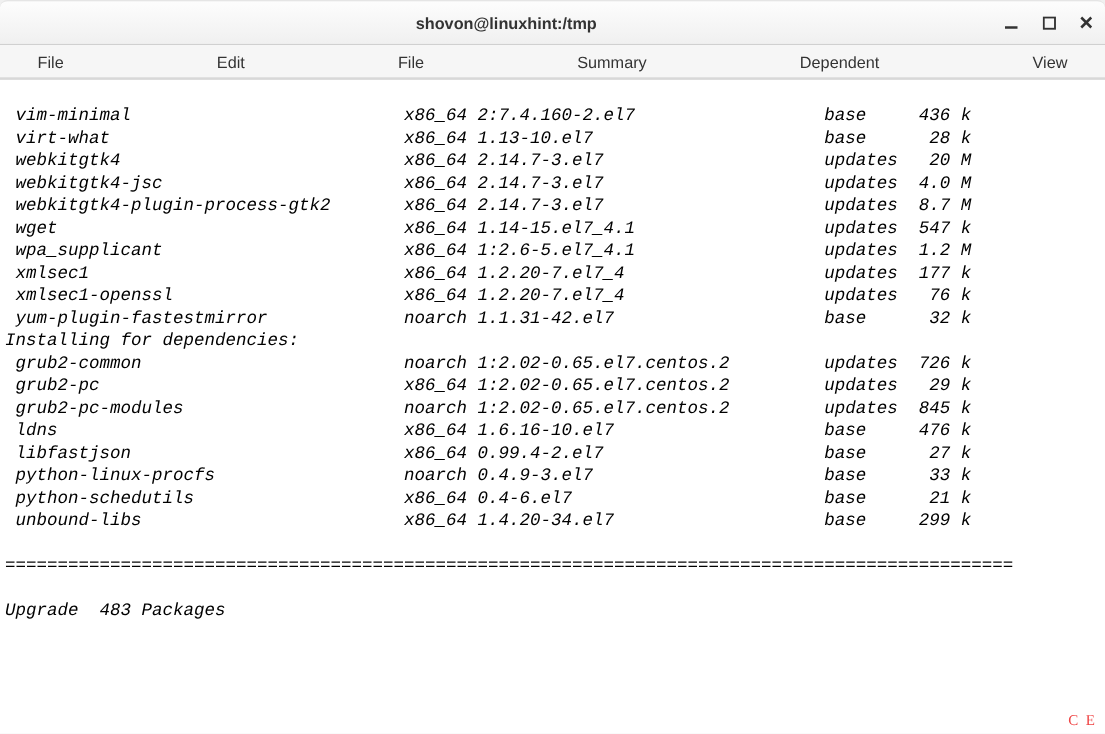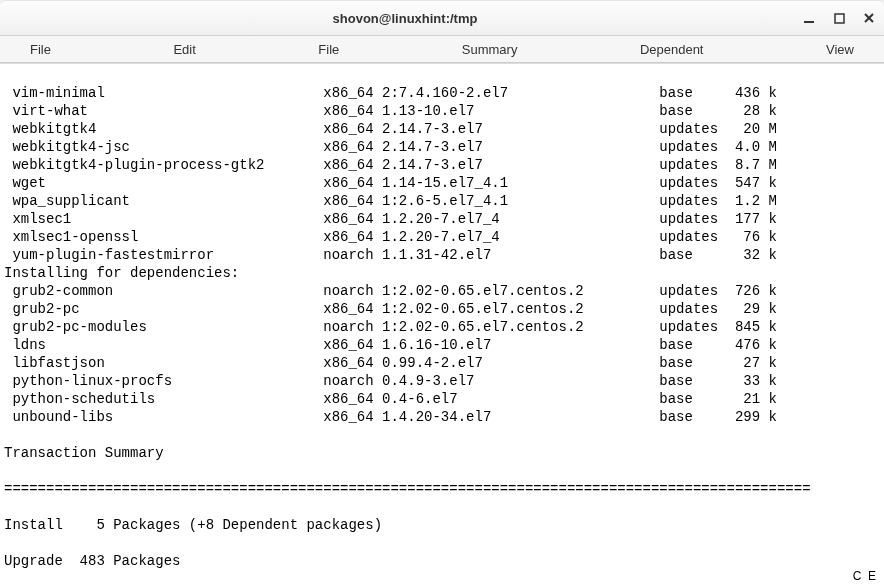--- a/index.html
+++ b/index.html
@@ -66,28 +66,28 @@
       background: #ffffff;
       font-family: "Liberation Mono", "DejaVu Sans Mono", monospace;
       font-size: 14px;
       line-height: 18px;
       color: #000;
       padding: 2px 4px;
       white-space: pre;
       overflow: hidden;
       position: relative;
     }
-    .pkg-row { display: block; }
+    .pkg-row { display: block; font-style: italic; }
     .statusbar {
       position: absolute;
       bottom: 2px;
       right: 8px;
       font-size: 12px;
-      color: #000000;
-      font-family: Liberation Sans, sans-serif;
+      color: #ef4444;
+      font-family: Liberation Serif, serif;
     }
   </style>
 </head>
 <body>
 
 <div class="titlebar">
   <span class="titlebar-title">shovon@linuxhint:/tmp</span>
   <div class="titlebar-controls">
     <span class="titlebar-btn">
       <svg width="12" height="12" viewBox="0 0 12 12">
@@ -112,21 +112,19 @@
   <span class="menu-item">File</span>
   <span class="menu-item">Edit</span>
   <span class="menu-item">File</span>
   <span class="menu-item">Summary</span>
   <span class="menu-item">Dependent</span>
   <span class="menu-item">View</span>
 </div>
 
 <div class="terminal">
 <div id="pkg-list"><span class="pkg-row"> vim-minimal                          x86_64 2:7.4.160-2.el7                  base     436 k</span><span class="pkg-row"> virt-what                            x86_64 1.13-10.el7                      base      28 k</span><span class="pkg-row"> webkitgtk4                           x86_64 2.14.7-3.el7                     updates   20 M</span><span class="pkg-row"> webkitgtk4-jsc                       x86_64 2.14.7-3.el7                     updates  4.0 M</span><span class="pkg-row"> webkitgtk4-plugin-process-gtk2       x86_64 2.14.7-3.el7                     updates  8.7 M</span><span class="pkg-row"> wget                                 x86_64 1.14-15.el7_4.1                  updates  547 k</span><span class="pkg-row"> wpa_supplicant                       x86_64 1:2.6-5.el7_4.1                  updates  1.2 M</span><span class="pkg-row"> xmlsec1                              x86_64 1.2.20-7.el7_4                   updates  177 k</span><span class="pkg-row"> xmlsec1-openssl                      x86_64 1.2.20-7.el7_4                   updates   76 k</span><span class="pkg-row"> yum-plugin-fastestmirror             noarch 1.1.31-42.el7                    base      32 k</span></div><span class="pkg-row">Installing for dependencies:</span><div id="dep-list"><span class="pkg-row"> grub2-common                         noarch 1:2.02-0.65.el7.centos.2         updates  726 k</span><span class="pkg-row"> grub2-pc                             x86_64 1:2.02-0.65.el7.centos.2         updates   29 k</span><span class="pkg-row"> grub2-pc-modules                     noarch 1:2.02-0.65.el7.centos.2         updates  845 k</span><span class="pkg-row"> ldns                                 x86_64 1.6.16-10.el7                    base     476 k</span><span class="pkg-row"> libfastjson                          x86_64 0.99.4-2.el7                     base      27 k</span><span class="pkg-row"> python-linux-procfs                  noarch 0.4.9-3.el7                      base      33 k</span><span class="pkg-row"> python-schedutils                    x86_64 0.4-6.el7                        base      21 k</span><span class="pkg-row"> unbound-libs                         x86_64 1.4.20-34.el7                    base     299 k</span></div>
-<span class="pkg-row">Transaction Summary</span>
 <span class="pkg-row">================================================================================================</span>
-<span class="pkg-row">Install    5 Packages (+8 Dependent packages)</span>
 <span class="pkg-row">Upgrade  483 Packages</span>
 
 
 
 <span class="statusbar">C  E</span>
 </div>
 
 </body></html>

